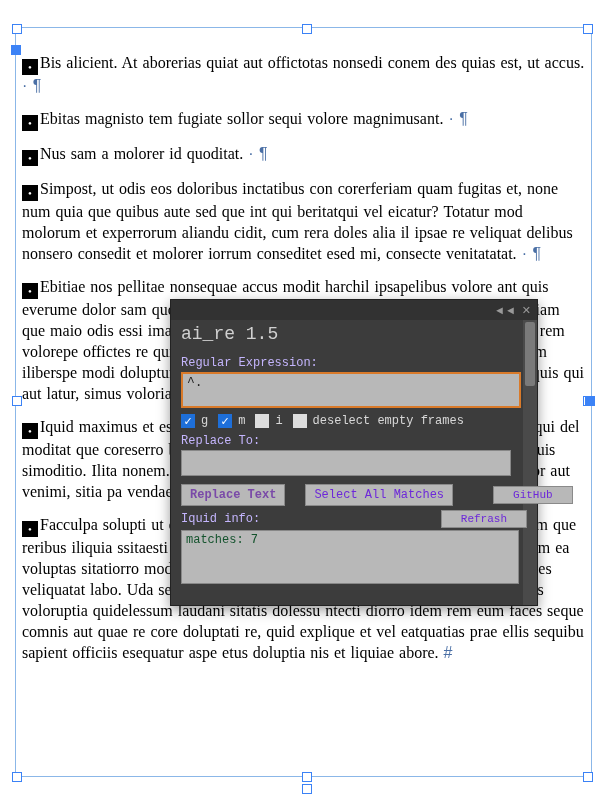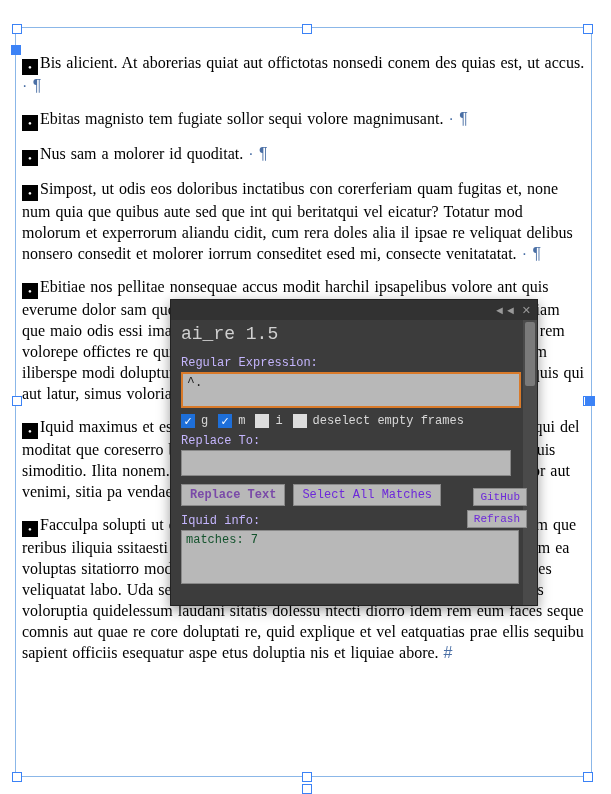--- a/index.html
+++ b/index.html
@@ -22,24 +22,24 @@
 .pbar span{color:#999;font-size:11px;line-height:1;font-family:Arial,sans-serif}
 .ptitle{padding:4px 10px;font-size:18px}
 .pbody{position:relative;padding:4px 10px 4px 10px;height:256px}
 .plabel{margin:4px 0 2px 0;font-size:12px;color:#c4b5fd}
 .regex{width:328px;height:28px;background:#b8b8b8;border:2px solid #d97a2a;color:#222;padding:2px 4px;font-family:'Courier New',monospace;font-size:13px;line-height:14px;white-space:pre}
 .flags{display:flex;align-items:center;gap:6px;margin:6px 0}
 .cb{width:14px;height:14px;background:#1e6fd9;display:inline-flex;align-items:center;justify-content:center;color:#fff;font-size:11px;font-family:Arial,sans-serif;line-height:1}
 .cb.off{background:#ddd;color:transparent}
 .flbl{color:#d8d8d8;margin-right:4px}
 .repl{width:328px;height:24px;background:#b8b8b8;border:1px solid #888}
-.row{display:flex;gap:8px;margin-top:8px;align-items:flex-end}
+.row{display:flex;gap:20px;margin-top:8px;align-items:center}
 .btn{background:#b8b8b8;color:#6d28d9;border:1px solid #8a8a8a;padding:3px 8px;font-family:'Courier New',monospace;font-size:12px;white-space:nowrap}
 .btn.primary{color:#7a4aa8;font-weight:bold}
-.btn.small{padding:2px 6px;font-size:11px}
+.btn.small{padding:2px 19px;font-size:11px}
 .out{width:328px;height:48px;background:#b8b8b8;border:1px solid #888;color:#14532d;padding:2px 4px;font-size:12px;margin-top:2px}
 .sbar{position:absolute;right:0;top:20px;bottom:0;width:14px;background:#4a4a4a}
 .sbar::before{content:"";position:absolute;top:2px;left:2px;right:2px;height:64px;background:#7a7a7a;border-radius:2px}
 .spacer{flex:1}
 </style>
 </head>
 <body>
 
 <div class="art">
   <div class="frame"></div>

